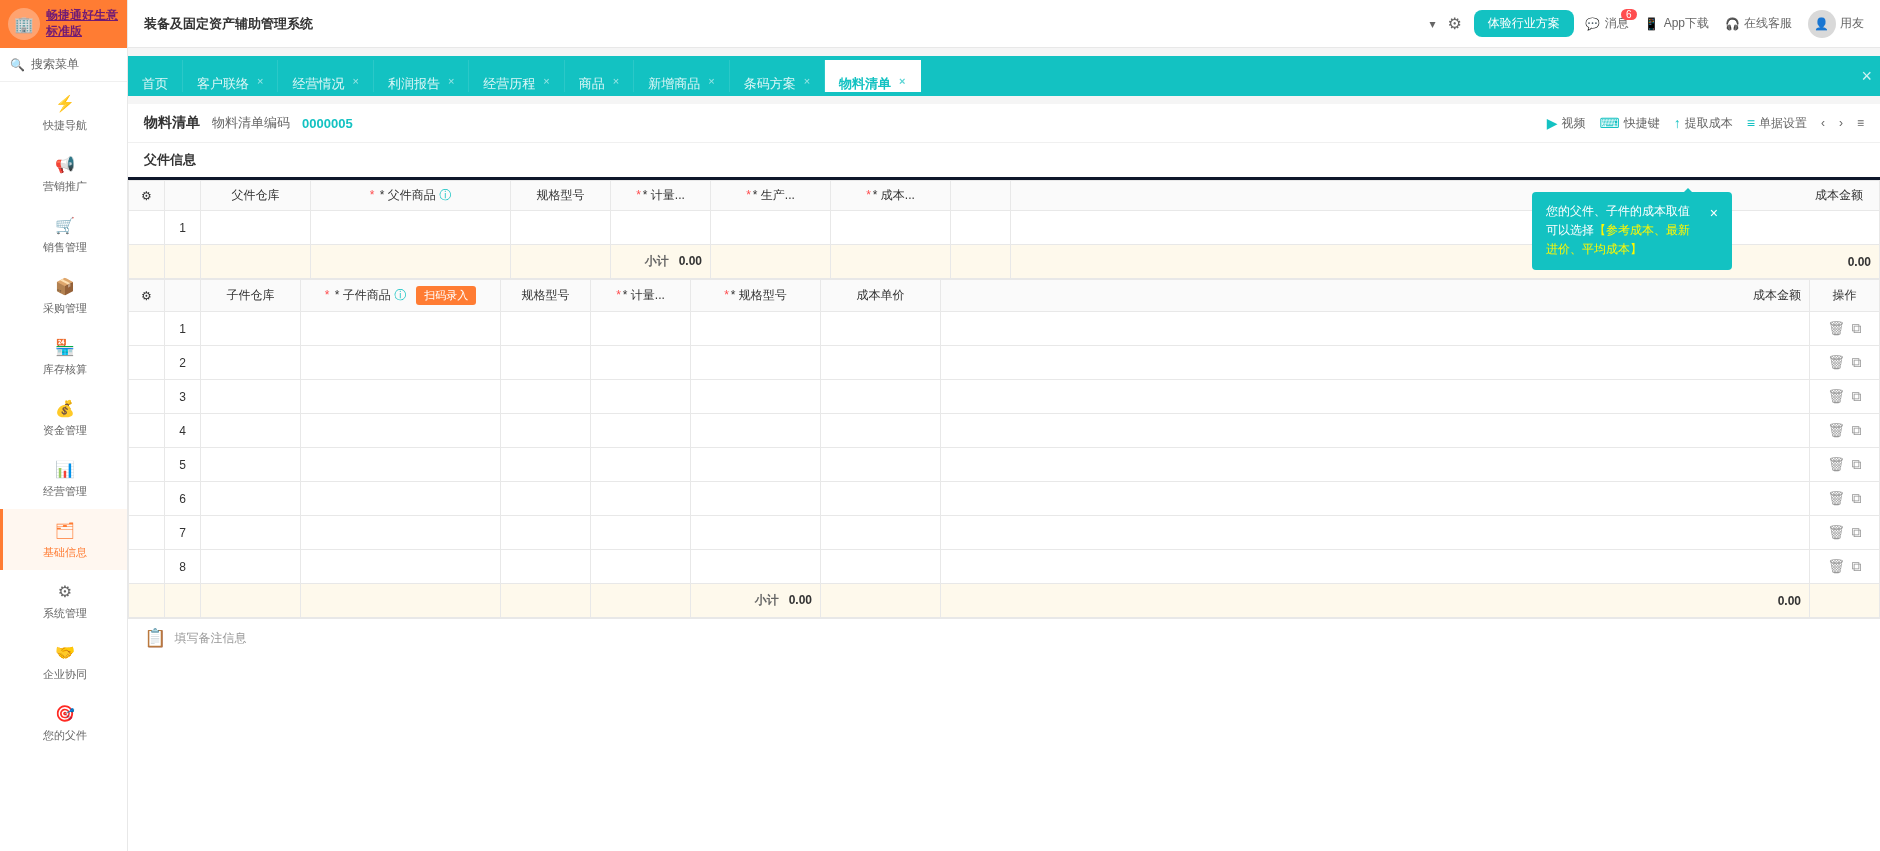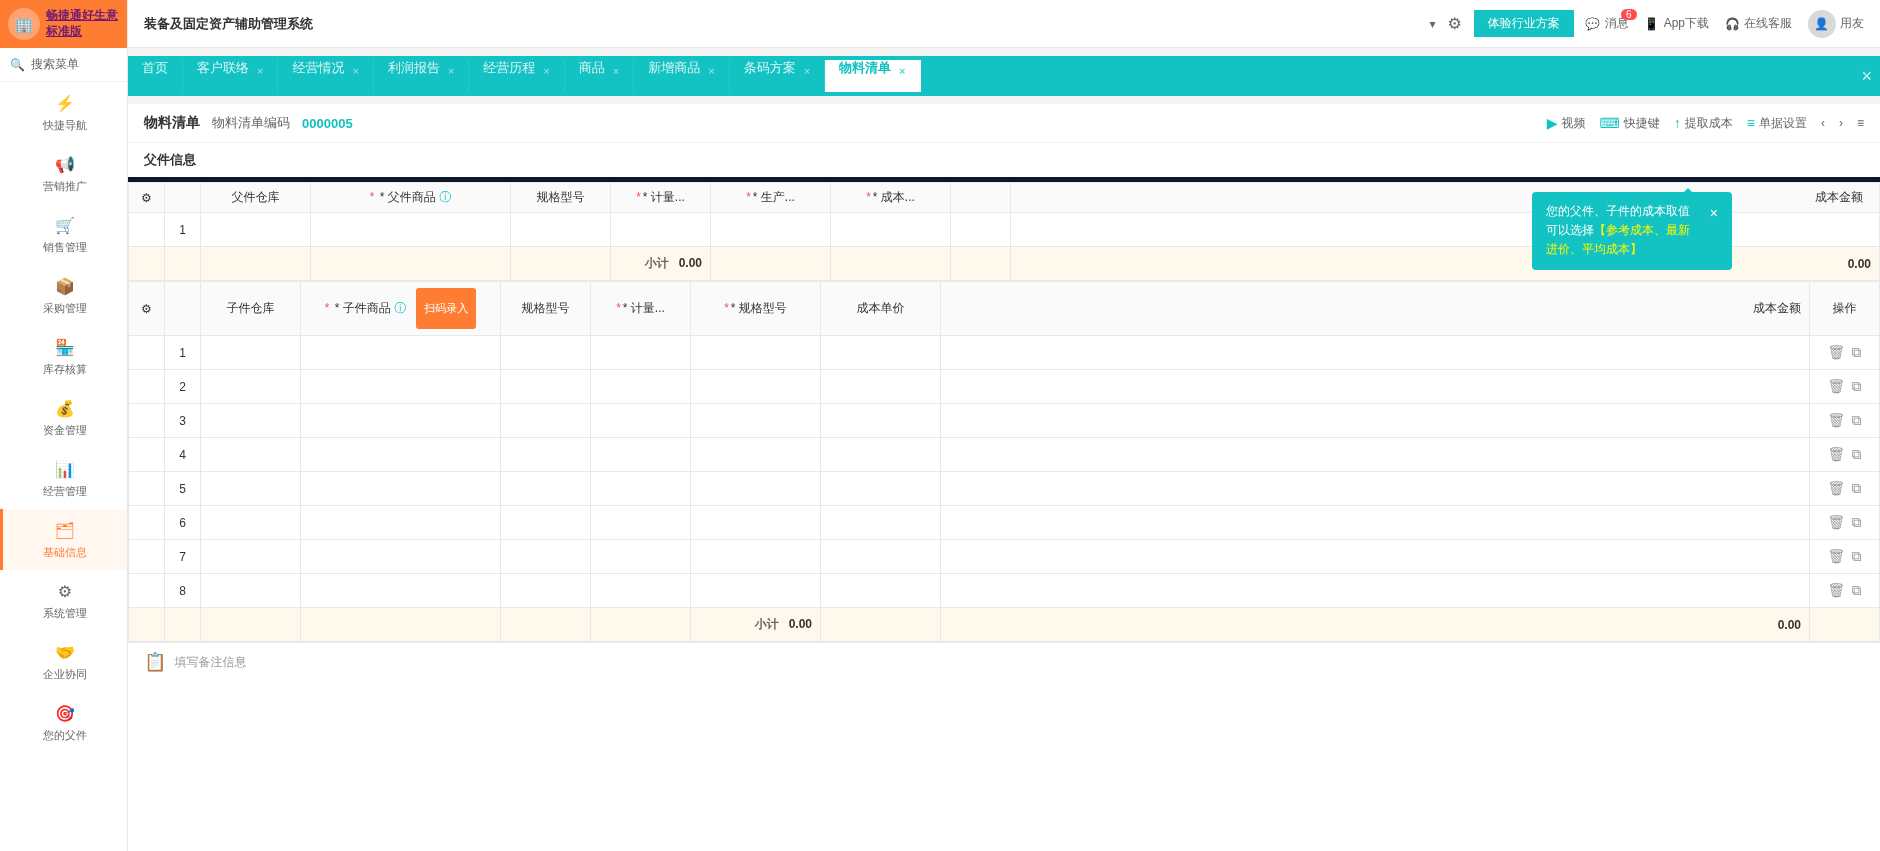--- a/index.html
+++ b/index.html
@@ -93,21 +93,21 @@
       border-bottom: 1px solid #e8e8e8;
       gap: 12px;
     }
     .topbar-system-name { font-size: 13px; color: #333; font-weight: bold; flex: 1; }
     .topbar-dropdown { color: #666; font-size: 12px; cursor: pointer; }
     .topbar-gear { color: #666; font-size: 16px; cursor: pointer; }
     .topbar-trial-btn {
       background: #13c2c2;
       color: #fff;
       border: none;
-      border-radius: 0;
+      border-radius: 8px;
       padding: 5px 14px;
       font-size: 12px;
       cursor: pointer;
     }
     .topbar-right { display: flex; align-items: center; gap: 16px; margin-left: auto; }
     .topbar-right-item { display: flex; align-items: center; gap: 4px; color: #666; font-size: 12px; cursor: pointer; position: relative; }
     .topbar-badge {
       position: absolute;
       top: -6px;
       right: -8px;
@@ -136,21 +136,21 @@
       display: flex;
       align-items: center;
       padding: 0;
       min-height: 40px;
       overflow: hidden;
     }
     .nav-tab {
       padding: 15px 14px;
       height: 32px;
       display: flex;
-      align-items: flex-end;
+      align-items: flex-start;
       gap: 6px;
       color: rgba(255,255,255,0.85);
       font-size: 13px;
       cursor: pointer;
       white-space: nowrap;
       border-right: 1px solid rgba(255,255,255,0.1);
     }
     .nav-tab.active { background: #fff; color: #13c2c2; font-weight: bold; }
     .nav-tab .tab-close {
       font-size: 11px;
@@ -214,21 +214,21 @@
     }
     .tooltip-highlight { color: #fff700; }
 
     
     .section { padding: 0 0 0 0; }
     .section-title {
       font-size: 13px;
       font-weight: bold;
       color: #333;
       padding: 8px 16px;
-      border-bottom: 5px solid #0f172a;
+      border-bottom: 3px solid #0f172a;
     }
 
     
     .data-table {
       width: 100%;
       border-collapse: collapse;
       table-layout: fixed;
     }
     .data-table th {
       background: #fafafa;
@@ -257,21 +257,21 @@
       font-weight: bold;
     }
     .subtotal-label { color: #666; font-size: 12px; }
 
     
     .scan-btn {
       background: #ff7c33;
       color: #fff;
       border: none;
       border-radius: 3px;
-      padding: 13px 8px;
+      padding: 2px 8px;
       font-size: 11px;
       cursor: pointer;
       white-space: nowrap;
     }
 
     
     .action-icons { display: flex; gap: 6px; justify-content: center; }
     .action-icon { color: #999; cursor: pointer; font-size: 14px; }
 
     

